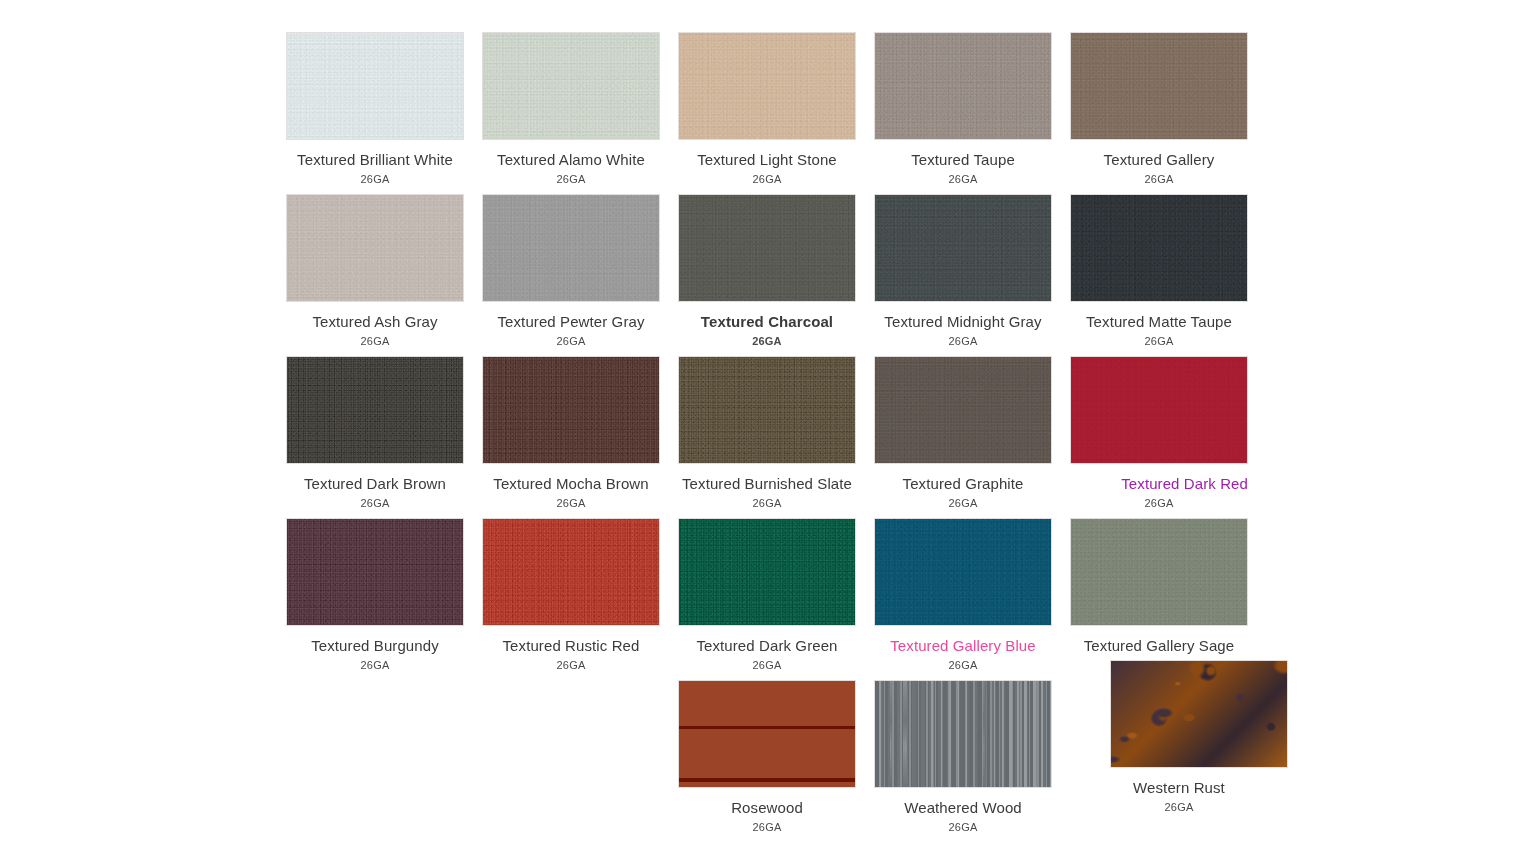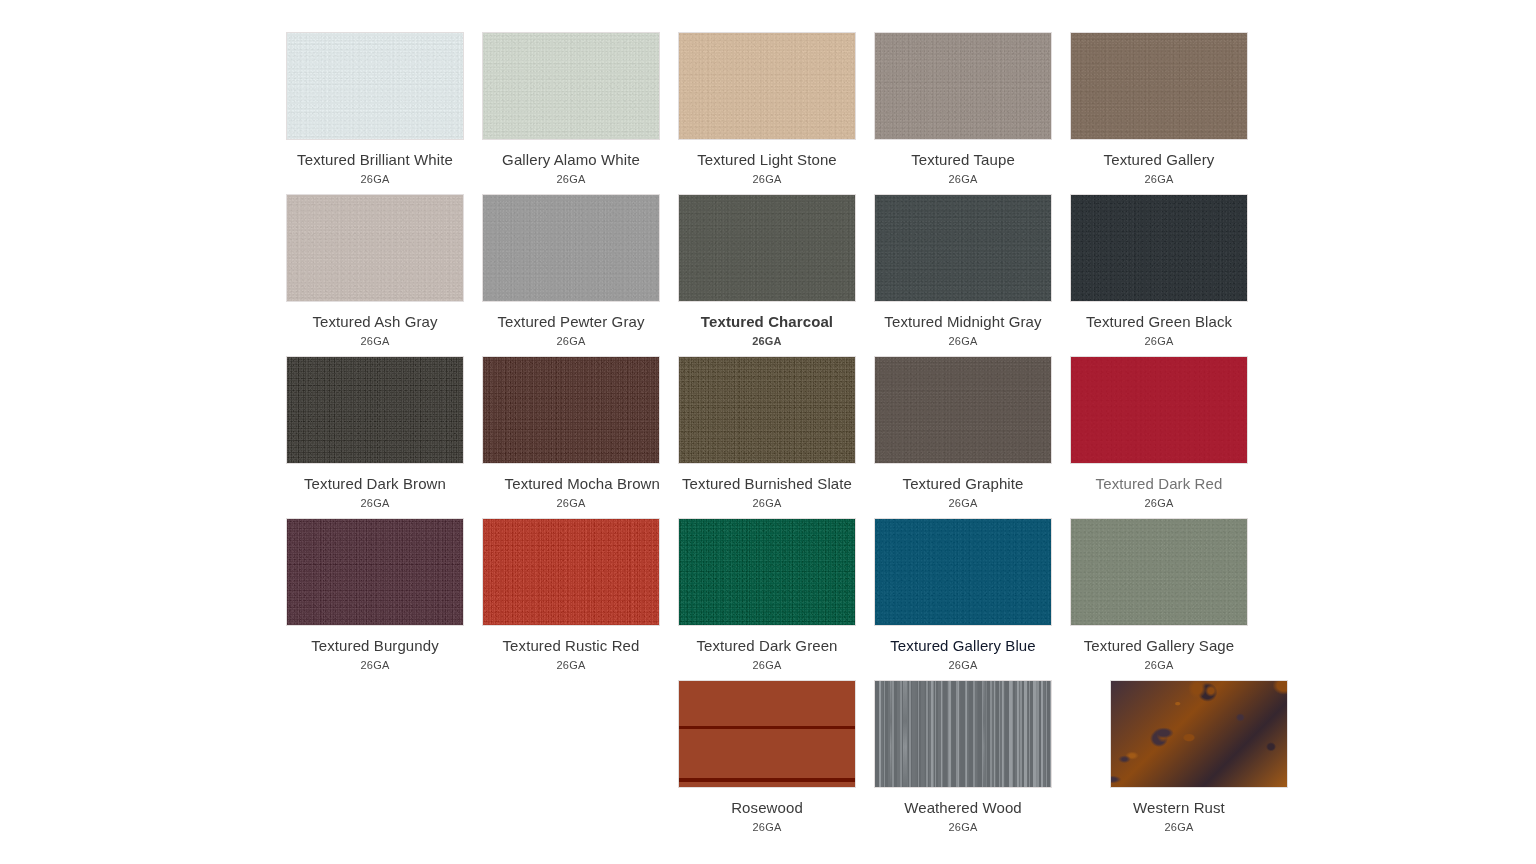--- a/index.html
+++ b/index.html
@@ -58,21 +58,21 @@
       <div class="swatch-chip" style="background: rgb(220, 228, 229); border-color: rgb(226, 222, 222);">
         <div class="grain" style="background-image: radial-gradient(circle at 24.4% 4.3%, rgb(233, 241, 242) 0px, rgb(233, 241, 242) 0.6px, rgba(0, 0, 0, 0) 0.9px), radial-gradient(circle at 54.4% 5.9%, rgb(207, 215, 216) 0px, rgb(207, 215, 216) 0.6px, rgba(0, 0, 0, 0) 0.9px), radial-gradient(circle at 23.9% 39.1%, rgb(233, 241, 242) 0px, rgb(233, 241, 242) 0.6px, rgba(0, 0, 0, 0) 0.9px), radial-gradient(circle at 83% 43.4%, rgb(207, 215, 216) 0px, rgb(207, 215, 216) 0.6px, rgba(0, 0, 0, 0) 0.9px), radial-gradient(circle at 96.2% 65.4%, rgb(233, 241, 242) 0px, rgb(233, 241, 242) 0.6px, rgba(0, 0, 0, 0) 0.9px), radial-gradient(circle at 70.5% 28.7%, rgb(207, 215, 216) 0px, rgb(207, 215, 216) 0.6px, rgba(0, 0, 0, 0) 0.9px); background-size: 3.1px 3.1px, 4px 4px, 4.9px 4.9px, 5.8px 5.8px, 6.7px 6.7px, 7.6px 7.6px; background-position: 1.7px 2.9px, 4.3px 7.2px, 9.7px 7.4px, 8.9px 8.4px, 2.3px 9.8px, 6.8px 9.2px; opacity: 0.85;"></div>
       </div>
       <div class="swatch-label" style="color: rgb(59, 59, 59);">Textured Brilliant White</div>
       <div class="swatch-gauge" style="color: rgb(74, 74, 74);">26GA</div>
     </div>
     <div class="swatch-cell" style="left: 482px; top: 32px;">
       <div class="swatch-chip" style="background: rgb(204, 211, 201); border-color: rgb(226, 222, 222);">
         <div class="grain" style="background-image: radial-gradient(circle at 31.6% 79.4%, rgb(217, 224, 214) 0px, rgb(217, 224, 214) 0.6px, rgba(0, 0, 0, 0) 0.9px), radial-gradient(circle at 28.1% 44.2%, rgb(191, 198, 188) 0px, rgb(191, 198, 188) 0.6px, rgba(0, 0, 0, 0) 0.9px), radial-gradient(circle at 52.3% 71.3%, rgb(217, 224, 214) 0px, rgb(217, 224, 214) 0.6px, rgba(0, 0, 0, 0) 0.9px), radial-gradient(circle at 49% 55%, rgb(191, 198, 188) 0px, rgb(191, 198, 188) 0.6px, rgba(0, 0, 0, 0) 0.9px), radial-gradient(circle at 74.5% 91.5%, rgb(217, 224, 214) 0px, rgb(217, 224, 214) 0.6px, rgba(0, 0, 0, 0) 0.9px), radial-gradient(circle at 50.1% 87%, rgb(191, 198, 188) 0px, rgb(191, 198, 188) 0.6px, rgba(0, 0, 0, 0) 0.9px); background-size: 3.1px 3.1px, 4px 4px, 4.9px 4.9px, 5.8px 5.8px, 6.7px 6.7px, 7.6px 7.6px; background-position: 8.1px 8.3px, 6.6px 9px, 0.2px 9.9px, 4.9px 0.1px, 0.7px 9.2px, 1.7px 1.1px; opacity: 0.85;"></div>
       </div>
-      <div class="swatch-label" style="color: rgb(59, 59, 59);">Gallery Alamo White</div>
+      <div class="swatch-label" style="color: rgb(59, 59, 59);">Textured Alamo White</div>
       <div class="swatch-gauge" style="color: rgb(74, 74, 74);">26GA</div>
     </div>
     <div class="swatch-cell" style="left: 678px; top: 32px;">
       <div class="swatch-chip" style="background: rgb(207, 182, 155); border-color: rgb(226, 222, 222);">
         <div class="grain" style="background-image: radial-gradient(circle at 49.1% 36%, rgb(220, 195, 168) 0px, rgb(220, 195, 168) 0.6px, rgba(0, 0, 0, 0) 0.9px), radial-gradient(circle at 40.2% 7.1%, rgb(194, 169, 142) 0px, rgb(194, 169, 142) 0.6px, rgba(0, 0, 0, 0) 0.9px), radial-gradient(circle at 70.1% 16.9%, rgb(220, 195, 168) 0px, rgb(220, 195, 168) 0.6px, rgba(0, 0, 0, 0) 0.9px), radial-gradient(circle at 34% 35.7%, rgb(194, 169, 142) 0px, rgb(194, 169, 142) 0.6px, rgba(0, 0, 0, 0) 0.9px), radial-gradient(circle at 37.4% 61.4%, rgb(220, 195, 168) 0px, rgb(220, 195, 168) 0.6px, rgba(0, 0, 0, 0) 0.9px), radial-gradient(circle at 55% 32%, rgb(194, 169, 142) 0px, rgb(194, 169, 142) 0.6px, rgba(0, 0, 0, 0) 0.9px); background-size: 3.1px 3.1px, 4px 4px, 4.9px 4.9px, 5.8px 5.8px, 6.7px 6.7px, 7.6px 7.6px; background-position: 7.7px 8.1px, 7.1px 0.9px, 8.6px 8.2px, 9.7px 4.9px, 9.6px 7.6px, 1.7px 9.3px; opacity: 0.85;"></div>
       </div>
       <div class="swatch-label" style="color: rgb(59, 59, 59);">Textured Light Stone</div>
       <div class="swatch-gauge" style="color: rgb(74, 74, 74);">26GA</div>
     </div>
     <div class="swatch-cell" style="left: 874px; top: 32px;">
@@ -114,56 +114,56 @@
       <div class="swatch-chip" style="background: rgb(69, 76, 77); border-color: rgb(226, 222, 222);">
         <div class="grain" style="background-image: radial-gradient(circle at 80% 37.2%, rgb(82, 89, 90) 0px, rgb(82, 89, 90) 0.6px, rgba(0, 0, 0, 0) 0.9px), radial-gradient(circle at 73% 86.5%, rgb(56, 63, 64) 0px, rgb(56, 63, 64) 0.6px, rgba(0, 0, 0, 0) 0.9px), radial-gradient(circle at 60.9% 94.1%, rgb(82, 89, 90) 0px, rgb(82, 89, 90) 0.6px, rgba(0, 0, 0, 0) 0.9px), radial-gradient(circle at 70.2% 21.6%, rgb(56, 63, 64) 0px, rgb(56, 63, 64) 0.6px, rgba(0, 0, 0, 0) 0.9px), radial-gradient(circle at 89.3% 53.5%, rgb(82, 89, 90) 0px, rgb(82, 89, 90) 0.6px, rgba(0, 0, 0, 0) 0.9px), radial-gradient(circle at 38% 58%, rgb(56, 63, 64) 0px, rgb(56, 63, 64) 0.6px, rgba(0, 0, 0, 0) 0.9px); background-size: 3.1px 3.1px, 4px 4px, 4.9px 4.9px, 5.8px 5.8px, 6.7px 6.7px, 7.6px 7.6px; background-position: 2.4px 3.7px, 4px 7.3px, 3.9px 4.7px, 1.3px 3.3px, 1.7px 2.7px, 1.4px 2.4px; opacity: 0.85;"></div>
       </div>
       <div class="swatch-label" style="color: rgb(59, 59, 59);">Textured Midnight Gray</div>
       <div class="swatch-gauge" style="color: rgb(74, 74, 74);">26GA</div>
     </div>
     <div class="swatch-cell" style="left: 1070px; top: 194px;">
       <div class="swatch-chip" style="background: rgb(46, 52, 56); border-color: rgb(226, 222, 222);">
         <div class="grain" style="background-image: radial-gradient(circle at 91.7% 83.4%, rgb(59, 65, 69) 0px, rgb(59, 65, 69) 0.6px, rgba(0, 0, 0, 0) 0.9px), radial-gradient(circle at 12.7% 5.4%, rgb(33, 39, 43) 0px, rgb(33, 39, 43) 0.6px, rgba(0, 0, 0, 0) 0.9px), radial-gradient(circle at 76.8% 37%, rgb(59, 65, 69) 0px, rgb(59, 65, 69) 0.6px, rgba(0, 0, 0, 0) 0.9px), radial-gradient(circle at 75.8% 70.8%, rgb(33, 39, 43) 0px, rgb(33, 39, 43) 0.6px, rgba(0, 0, 0, 0) 0.9px), radial-gradient(circle at 5.8% 84.8%, rgb(59, 65, 69) 0px, rgb(59, 65, 69) 0.6px, rgba(0, 0, 0, 0) 0.9px), radial-gradient(circle at 49.3% 18%, rgb(33, 39, 43) 0px, rgb(33, 39, 43) 0.6px, rgba(0, 0, 0, 0) 0.9px); background-size: 3.1px 3.1px, 4px 4px, 4.9px 4.9px, 5.8px 5.8px, 6.7px 6.7px, 7.6px 7.6px; background-position: 4.3px 2px, 7px 4px, 4.3px 2.6px, 1.8px 8.9px, 8.3px 6px, 6.8px 7.1px; opacity: 0.85;"></div>
       </div>
-      <div class="swatch-label" style="color: rgb(59, 59, 59);">Textured Green Black</div>
+      <div class="swatch-label" style="color: rgb(59, 59, 59);">Textured Matte Taupe</div>
       <div class="swatch-gauge" style="color: rgb(74, 74, 74);">26GA</div>
     </div>
     <div class="swatch-cell" style="left: 286px; top: 356px;">
       <div class="swatch-chip" style="background: rgb(60, 58, 53); border-color: rgb(226, 222, 222);">
         <div class="grain" style="background-image: radial-gradient(circle at 69.2% 36.8%, rgb(86, 84, 79) 0px, rgb(86, 84, 79) 0.6px, rgba(0, 0, 0, 0) 0.9px), radial-gradient(circle at 5.6% 71.7%, rgb(34, 32, 27) 0px, rgb(34, 32, 27) 0.6px, rgba(0, 0, 0, 0) 0.9px), radial-gradient(circle at 68% 24.2%, rgb(86, 84, 79) 0px, rgb(86, 84, 79) 0.6px, rgba(0, 0, 0, 0) 0.9px), radial-gradient(circle at 33.1% 52.6%, rgb(34, 32, 27) 0px, rgb(34, 32, 27) 0.6px, rgba(0, 0, 0, 0) 0.9px), radial-gradient(circle at 26.5% 81.8%, rgb(86, 84, 79) 0px, rgb(86, 84, 79) 0.6px, rgba(0, 0, 0, 0) 0.9px), radial-gradient(circle at 12.8% 29.8%, rgb(34, 32, 27) 0px, rgb(34, 32, 27) 0.6px, rgba(0, 0, 0, 0) 0.9px); background-size: 2.4px 2.4px, 3.3px 3.3px, 4.2px 4.2px, 5.1px 5.1px, 6px 6px, 6.9px 6.9px; background-position: 1.5px 2.7px, 7.6px 6px, 7.9px 9.4px, 4.9px 0.4px, 0.5px 5px, 1.6px 5.1px; opacity: 0.85;"></div>
       </div>
       <div class="swatch-label" style="color: rgb(59, 59, 59);">Textured Dark Brown</div>
       <div class="swatch-gauge" style="color: rgb(74, 74, 74);">26GA</div>
     </div>
     <div class="swatch-cell" style="left: 482px; top: 356px;">
       <div class="swatch-chip" style="background: rgb(85, 56, 50); border-color: rgb(226, 222, 222);">
         <div class="grain" style="background-image: radial-gradient(circle at 86.2% 41.6%, rgb(111, 82, 76) 0px, rgb(111, 82, 76) 0.6px, rgba(0, 0, 0, 0) 0.9px), radial-gradient(circle at 83.8% 9.2%, rgb(59, 30, 24) 0px, rgb(59, 30, 24) 0.6px, rgba(0, 0, 0, 0) 0.9px), radial-gradient(circle at 67.7% 86.4%, rgb(111, 82, 76) 0px, rgb(111, 82, 76) 0.6px, rgba(0, 0, 0, 0) 0.9px), radial-gradient(circle at 56.3% 48.2%, rgb(59, 30, 24) 0px, rgb(59, 30, 24) 0.6px, rgba(0, 0, 0, 0) 0.9px), radial-gradient(circle at 74.9% 77.3%, rgb(111, 82, 76) 0px, rgb(111, 82, 76) 0.6px, rgba(0, 0, 0, 0) 0.9px), radial-gradient(circle at 91.5% 7.4%, rgb(59, 30, 24) 0px, rgb(59, 30, 24) 0.6px, rgba(0, 0, 0, 0) 0.9px); background-size: 2.4px 2.4px, 3.3px 3.3px, 4.2px 4.2px, 5.1px 5.1px, 6px 6px, 6.9px 6.9px; background-position: 0.6px 1.2px, 7px 2.8px, 1.6px 6.6px, 4.2px 2.7px, 4px 6.4px, 6.1px 6.9px; opacity: 0.85;"></div>
       </div>
-      <div class="swatch-label" style="color: rgb(59, 59, 59); text-align: right;">Textured Mocha Brown</div>
+      <div class="swatch-label" style="color: rgb(59, 59, 59);">Textured Mocha Brown</div>
       <div class="swatch-gauge" style="color: rgb(74, 74, 74);">26GA</div>
     </div>
     <div class="swatch-cell" style="left: 678px; top: 356px;">
       <div class="swatch-chip" style="background: rgb(91, 81, 61); border-color: rgb(226, 222, 222);">
         <div class="grain" style="background-image: radial-gradient(circle at 55.8% 76.5%, rgb(117, 107, 87) 0px, rgb(117, 107, 87) 0.6px, rgba(0, 0, 0, 0) 0.9px), radial-gradient(circle at 71.4% 17.6%, rgb(65, 55, 35) 0px, rgb(65, 55, 35) 0.6px, rgba(0, 0, 0, 0) 0.9px), radial-gradient(circle at 46.9% 57.3%, rgb(117, 107, 87) 0px, rgb(117, 107, 87) 0.6px, rgba(0, 0, 0, 0) 0.9px), radial-gradient(circle at 17.1% 83.4%, rgb(65, 55, 35) 0px, rgb(65, 55, 35) 0.6px, rgba(0, 0, 0, 0) 0.9px), radial-gradient(circle at 54.5% 91.7%, rgb(117, 107, 87) 0px, rgb(117, 107, 87) 0.6px, rgba(0, 0, 0, 0) 0.9px), radial-gradient(circle at 42.5% 91.9%, rgb(65, 55, 35) 0px, rgb(65, 55, 35) 0.6px, rgba(0, 0, 0, 0) 0.9px); background-size: 2.4px 2.4px, 3.3px 3.3px, 4.2px 4.2px, 5.1px 5.1px, 6px 6px, 6.9px 6.9px; background-position: 9.9px 9.5px, 0.6px 5px, 5.5px 3.4px, 3.1px 0.2px, 9.3px 5.5px, 2.2px 0.5px; opacity: 0.85;"></div>
       </div>
       <div class="swatch-label" style="color: rgb(59, 59, 59);">Textured Burnished Slate</div>
       <div class="swatch-gauge" style="color: rgb(74, 74, 74);">26GA</div>
     </div>
     <div class="swatch-cell" style="left: 874px; top: 356px;">
       <div class="swatch-chip" style="background: rgb(95, 86, 80); border-color: rgb(226, 222, 222);">
         <div class="grain" style="background-image: radial-gradient(circle at 29.1% 87%, rgb(108, 99, 93) 0px, rgb(108, 99, 93) 0.6px, rgba(0, 0, 0, 0) 0.9px), radial-gradient(circle at 81.4% 54.7%, rgb(82, 73, 67) 0px, rgb(82, 73, 67) 0.6px, rgba(0, 0, 0, 0) 0.9px), radial-gradient(circle at 0.5% 24%, rgb(108, 99, 93) 0px, rgb(108, 99, 93) 0.6px, rgba(0, 0, 0, 0) 0.9px), radial-gradient(circle at 78% 79.6%, rgb(82, 73, 67) 0px, rgb(82, 73, 67) 0.6px, rgba(0, 0, 0, 0) 0.9px), radial-gradient(circle at 5.4% 50%, rgb(108, 99, 93) 0px, rgb(108, 99, 93) 0.6px, rgba(0, 0, 0, 0) 0.9px), radial-gradient(circle at 26.2% 99.3%, rgb(82, 73, 67) 0px, rgb(82, 73, 67) 0.6px, rgba(0, 0, 0, 0) 0.9px); background-size: 3.1px 3.1px, 4px 4px, 4.9px 4.9px, 5.8px 5.8px, 6.7px 6.7px, 7.6px 7.6px; background-position: 8.5px 8px, 1.4px 7.1px, 3.1px 5.8px, 2.2px 6.4px, 0.4px 6.2px, 6.5px 4.8px; opacity: 0.85;"></div>
       </div>
       <div class="swatch-label" style="color: rgb(59, 59, 59);">Textured Graphite</div>
       <div class="swatch-gauge" style="color: rgb(74, 74, 74);">26GA</div>
     </div>
     <div class="swatch-cell" style="left: 1070px; top: 356px;">
       <div class="swatch-chip" style="background: rgb(168, 29, 49); border-color: rgb(226, 222, 222);">
         <div class="grain" style="background-image: radial-gradient(circle at 98.4% 2%, rgb(173, 34, 54) 0px, rgb(173, 34, 54) 0.6px, rgba(0, 0, 0, 0) 0.9px), radial-gradient(circle at 50.9% 77.2%, rgb(163, 24, 44) 0px, rgb(163, 24, 44) 0.6px, rgba(0, 0, 0, 0) 0.9px), radial-gradient(circle at 92.4% 56.9%, rgb(173, 34, 54) 0px, rgb(173, 34, 54) 0.6px, rgba(0, 0, 0, 0) 0.9px), radial-gradient(circle at 29.2% 77.4%, rgb(163, 24, 44) 0px, rgb(163, 24, 44) 0.6px, rgba(0, 0, 0, 0) 0.9px), radial-gradient(circle at 90.6% 43.7%, rgb(173, 34, 54) 0px, rgb(173, 34, 54) 0.6px, rgba(0, 0, 0, 0) 0.9px), radial-gradient(circle at 51.5% 29.3%, rgb(163, 24, 44) 0px, rgb(163, 24, 44) 0.6px, rgba(0, 0, 0, 0) 0.9px); background-size: 4px 4px, 4.9px 4.9px, 5.8px 5.8px, 6.7px 6.7px, 7.6px 7.6px, 8.5px 8.5px; background-position: 7.8px 4.3px, 3.8px 1px, 3.5px 4.4px, 8.3px 4.6px, 0.3px 5.1px, 1.5px 4.6px; opacity: 0.85;"></div>
       </div>
-      <div class="swatch-label" style="color: #737373;">Textured Dark Red</div>
+      <div class="swatch-label" style="color: #a21caf; text-align: right;">Textured Dark Red</div>
       <div class="swatch-gauge" style="color: rgb(74, 74, 74);">26GA</div>
     </div>
     <div class="swatch-cell" style="left: 286px; top: 518px;">
       <div class="swatch-chip" style="background: rgb(84, 54, 64); border-color: rgb(226, 222, 222);">
         <div class="grain" style="background-image: radial-gradient(circle at 51% 55.5%, rgb(110, 80, 90) 0px, rgb(110, 80, 90) 0.6px, rgba(0, 0, 0, 0) 0.9px), radial-gradient(circle at 65.4% 81.3%, rgb(58, 28, 38) 0px, rgb(58, 28, 38) 0.6px, rgba(0, 0, 0, 0) 0.9px), radial-gradient(circle at 99.8% 46.2%, rgb(110, 80, 90) 0px, rgb(110, 80, 90) 0.6px, rgba(0, 0, 0, 0) 0.9px), radial-gradient(circle at 68.5% 65%, rgb(58, 28, 38) 0px, rgb(58, 28, 38) 0.6px, rgba(0, 0, 0, 0) 0.9px), radial-gradient(circle at 40.5% 13.3%, rgb(110, 80, 90) 0px, rgb(110, 80, 90) 0.6px, rgba(0, 0, 0, 0) 0.9px), radial-gradient(circle at 57.6% 95.6%, rgb(58, 28, 38) 0px, rgb(58, 28, 38) 0.6px, rgba(0, 0, 0, 0) 0.9px); background-size: 2.4px 2.4px, 3.3px 3.3px, 4.2px 4.2px, 5.1px 5.1px, 6px 6px, 6.9px 6.9px; background-position: 7.6px 4.5px, 4.8px 9.7px, 3.5px 3.9px, 9.5px 6.9px, 2.8px 7.4px, 2.6px 3.8px; opacity: 0.85;"></div>
       </div>
       <div class="swatch-label" style="color: rgb(59, 59, 59);">Textured Burgundy</div>
       <div class="swatch-gauge" style="color: rgb(74, 74, 74);">26GA</div>
     </div>
     <div class="swatch-cell" style="left: 482px; top: 518px;">
@@ -177,21 +177,21 @@
       <div class="swatch-chip" style="background: rgb(4, 88, 64); border-color: rgb(226, 222, 222);">
         <div class="grain" style="background-image: radial-gradient(circle at 17.8% 79%, rgb(30, 114, 90) 0px, rgb(30, 114, 90) 0.6px, rgba(0, 0, 0, 0) 0.9px), radial-gradient(circle at 91.9% 46%, rgb(0, 62, 38) 0px, rgb(0, 62, 38) 0.6px, rgba(0, 0, 0, 0) 0.9px), radial-gradient(circle at 76.3% 80.5%, rgb(30, 114, 90) 0px, rgb(30, 114, 90) 0.6px, rgba(0, 0, 0, 0) 0.9px), radial-gradient(circle at 94.4% 61.8%, rgb(0, 62, 38) 0px, rgb(0, 62, 38) 0.6px, rgba(0, 0, 0, 0) 0.9px), radial-gradient(circle at 51.2% 75.3%, rgb(30, 114, 90) 0px, rgb(30, 114, 90) 0.6px, rgba(0, 0, 0, 0) 0.9px), radial-gradient(circle at 26.7% 57.2%, rgb(0, 62, 38) 0px, rgb(0, 62, 38) 0.6px, rgba(0, 0, 0, 0) 0.9px); background-size: 2.4px 2.4px, 3.3px 3.3px, 4.2px 4.2px, 5.1px 5.1px, 6px 6px, 6.9px 6.9px; background-position: 8.9px 1.7px, 8.5px 1.6px, 3.6px 4.4px, 7.9px 2.7px, 6.6px 0.9px, 7.4px 7.7px; opacity: 0.85;"></div>
       </div>
       <div class="swatch-label" style="color: rgb(59, 59, 59);">Textured Dark Green</div>
       <div class="swatch-gauge" style="color: rgb(74, 74, 74);">26GA</div>
     </div>
     <div class="swatch-cell" style="left: 874px; top: 518px;">
       <div class="swatch-chip" style="background: rgb(12, 85, 113); border-color: rgb(226, 222, 222);">
         <div class="grain" style="background-image: radial-gradient(circle at 11.5% 13.3%, rgb(25, 98, 126) 0px, rgb(25, 98, 126) 0.6px, rgba(0, 0, 0, 0) 0.9px), radial-gradient(circle at 16.3% 1.7%, rgb(0, 72, 100) 0px, rgb(0, 72, 100) 0.6px, rgba(0, 0, 0, 0) 0.9px), radial-gradient(circle at 71.2% 63.5%, rgb(25, 98, 126) 0px, rgb(25, 98, 126) 0.6px, rgba(0, 0, 0, 0) 0.9px), radial-gradient(circle at 87.2% 90.7%, rgb(0, 72, 100) 0px, rgb(0, 72, 100) 0.6px, rgba(0, 0, 0, 0) 0.9px), radial-gradient(circle at 72.8% 83.4%, rgb(25, 98, 126) 0px, rgb(25, 98, 126) 0.6px, rgba(0, 0, 0, 0) 0.9px), radial-gradient(circle at 25.1% 91.4%, rgb(0, 72, 100) 0px, rgb(0, 72, 100) 0.6px, rgba(0, 0, 0, 0) 0.9px); background-size: 3.1px 3.1px, 4px 4px, 4.9px 4.9px, 5.8px 5.8px, 6.7px 6.7px, 7.6px 7.6px; background-position: 5.8px 0.9px, 6px 7.3px, 3.9px 7.2px, 7.7px 5.5px, 4.9px 1.9px, 2px 8.6px; opacity: 0.85;"></div>
       </div>
-      <div class="swatch-label" style="color: #0f172a;">Textured Gallery Blue</div>
+      <div class="swatch-label" style="color: #ec4899;">Textured Gallery Blue</div>
       <div class="swatch-gauge" style="color: rgb(74, 74, 74);">26GA</div>
     </div>
     <div class="swatch-cell" style="left: 1070px; top: 518px;">
       <div class="swatch-chip" style="background: rgb(126, 135, 119); border-color: rgb(226, 222, 222);">
         <div class="grain" style="background-image: radial-gradient(circle at 98.1% 96.1%, rgb(139, 148, 132) 0px, rgb(139, 148, 132) 0.6px, rgba(0, 0, 0, 0) 0.9px), radial-gradient(circle at 49.2% 4.7%, rgb(113, 122, 106) 0px, rgb(113, 122, 106) 0.6px, rgba(0, 0, 0, 0) 0.9px), radial-gradient(circle at 34.3% 16%, rgb(139, 148, 132) 0px, rgb(139, 148, 132) 0.6px, rgba(0, 0, 0, 0) 0.9px), radial-gradient(circle at 45.4% 75.7%, rgb(113, 122, 106) 0px, rgb(113, 122, 106) 0.6px, rgba(0, 0, 0, 0) 0.9px), radial-gradient(circle at 99.2% 58.8%, rgb(139, 148, 132) 0px, rgb(139, 148, 132) 0.6px, rgba(0, 0, 0, 0) 0.9px), radial-gradient(circle at 70.1% 58%, rgb(113, 122, 106) 0px, rgb(113, 122, 106) 0.6px, rgba(0, 0, 0, 0) 0.9px); background-size: 3.1px 3.1px, 4px 4px, 4.9px 4.9px, 5.8px 5.8px, 6.7px 6.7px, 7.6px 7.6px; background-position: 4.2px 2.1px, 3.8px 9.3px, 1.9px 5.4px, 5.4px 2.3px, 2.6px 2.9px, 0.5px 9.2px; opacity: 0.85;"></div>
       </div>
       <div class="swatch-label" style="color: rgb(59, 59, 59);">Textured Gallery Sage</div>
       <div class="swatch-gauge" style="color: rgb(74, 74, 74);">26GA</div>
     </div>
     <div class="swatch-cell" style="left: 678px; top: 680px;">
@@ -201,20 +201,20 @@
       <div class="swatch-label" style="color: rgb(59, 59, 59);">Rosewood</div>
       <div class="swatch-gauge" style="color: rgb(74, 74, 74);">26GA</div>
     </div>
     <div class="swatch-cell" style="left: 874px; top: 680px;">
       <div class="swatch-chip" style="background: rgb(123, 128, 132); border-color: rgb(226, 222, 222);">
         <div class="grain" style="background-image: repeating-linear-gradient(90deg, rgba(0, 0, 0, 0) 0px, rgba(0, 0, 0, 0) 6.7px, rgb(138, 143, 147) 6.5px, rgb(138, 143, 147) 8.5px), repeating-linear-gradient(90deg, rgba(0, 0, 0, 0) 0px, rgba(0, 0, 0, 0) 3.4px, rgb(100, 105, 109) 4.9px, rgb(100, 105, 109) 8.8px), repeating-linear-gradient(90deg, rgba(0, 0, 0, 0) 0px, rgba(0, 0, 0, 0) 4.6px, rgb(152, 157, 161) 2.3px, rgb(152, 157, 161) 7.6px), repeating-linear-gradient(90deg, rgba(0, 0, 0, 0) 0px, rgba(0, 0, 0, 0) 3.2px, rgb(110, 115, 119) 3.3px, rgb(110, 115, 119) 12.8px), repeating-linear-gradient(90deg, rgba(0, 0, 0, 0) 0px, rgba(0, 0, 0, 0) 5.4px, rgb(151, 156, 160) 3px, rgb(151, 156, 160) 11.7px), repeating-linear-gradient(90deg, rgba(0, 0, 0, 0) 0px, rgba(0, 0, 0, 0) 3.9px, rgb(109, 114, 118) 6.7px, rgb(109, 114, 118) 5.3px), repeating-linear-gradient(90deg, rgba(0, 0, 0, 0) 0px, rgba(0, 0, 0, 0) 6.3px, rgb(145, 150, 154) 4.7px, rgb(145, 150, 154) 4.9px), linear-gradient(rgb(139, 144, 148) 0%, rgb(113, 118, 122) 38%, rgb(143, 148, 152) 62%, rgb(109, 114, 118) 100%); background-size: 64px 4.4px, 112px 3.9px, 162px 4.1px, 130px 3.3px, 138px 1.5px, 112px 3px, 78px 2.1px, 100% 100%; background-position: 2px 3px, 28px 24px, 46px 35px, 30px 45px, 3px 63px, 30px 83px, 4px 90px, 0px 0px; background-repeat: repeat; opacity: 0.95;"></div>
       </div>
       <div class="swatch-label" style="color: rgb(59, 59, 59);">Weathered Wood</div>
       <div class="swatch-gauge" style="color: rgb(74, 74, 74);">26GA</div>
     </div>
-    <div class="swatch-cell" style="left: 1070px; top: 680px; padding-left: 40px;">
+    <div class="swatch-cell" style="left: 1070px; top: 660px; padding-left: 40px;">
       <div class="swatch-chip" style="background: rgb(110, 59, 20); border-color: rgb(226, 222, 222);">
         <div class="grain" style="background-image: radial-gradient(26px 28px at 49% 7.2%, rgb(140, 74, 18) 0px, rgb(140, 74, 18) 18%, rgba(0, 0, 0, 0) 35%), radial-gradient(31px 17px at 29.9% 49%, rgb(66, 48, 60) 0px, rgb(66, 48, 60) 18%, rgba(0, 0, 0, 0) 33%), radial-gradient(21px 14px at 37.9% 21.4%, rgb(161, 90, 22) 0px, rgb(161, 90, 22) 9%, rgba(0, 0, 0, 0) 15%), radial-gradient(24px 22px at 90.9% 62%, rgb(53, 38, 47) 0px, rgb(53, 38, 47) 13%, rgba(0, 0, 0, 0) 21%), radial-gradient(24px 16px at 44.3% 53.4%, rgb(140, 74, 18) 0px, rgb(140, 74, 18) 19%, rgba(0, 0, 0, 0) 26%), radial-gradient(21px 13px at 7.6% 73.8%, rgb(66, 48, 60) 0px, rgb(66, 48, 60) 11%, rgba(0, 0, 0, 0) 30%), radial-gradient(29px 29px at 56.8% 9.2%, rgb(140, 74, 18) 0px, rgb(140, 74, 18) 10%, rgba(0, 0, 0, 0) 21%), radial-gradient(31px 28px at 73.5% 34.4%, rgb(66, 48, 60) 0px, rgb(66, 48, 60) 8%, rgba(0, 0, 0, 0) 15%), radial-gradient(28px 17px at 12% 70.4%, rgb(161, 90, 22) 0px, rgb(161, 90, 22) 10%, rgba(0, 0, 0, 0) 24%), radial-gradient(30px 29px at 54.8% 10.6%, rgb(53, 38, 47) 0px, rgb(53, 38, 47) 22%, rgba(0, 0, 0, 0) 33%), radial-gradient(26px 31px at 29.7% 50.5%, rgb(140, 74, 18) 0px, rgb(140, 74, 18) 11%, rgba(0, 0, 0, 0) 26%), radial-gradient(25px 24px at 27.3% 54.2%, rgb(66, 48, 60) 0px, rgb(66, 48, 60) 24%, rgba(0, 0, 0, 0) 36%), radial-gradient(31px 25px at 98.3% 4.2%, rgb(140, 74, 18) 0px, rgb(140, 74, 18) 22%, rgba(0, 0, 0, 0) 37%), radial-gradient(32px 13px at 0.4% 92.9%, rgb(66, 48, 60) 0px, rgb(66, 48, 60) 14%, rgba(0, 0, 0, 0) 30%), linear-gradient(135deg, rgb(66, 48, 60) 0%, rgb(140, 74, 18) 40%, rgb(53, 38, 47) 70%, rgb(161, 90, 22) 100%); background-size: 100% 100%, 100% 100%, 100% 100%, 100% 100%, 100% 100%, 100% 100%, 100% 100%, 100% 100%, 100% 100%, 100% 100%, 100% 100%, 100% 100%, 100% 100%, 100% 100%, 100% 100%; background-position: 0px 0px, 0px 0px, 0px 0px, 0px 0px, 0px 0px, 0px 0px, 0px 0px, 0px 0px, 0px 0px, 0px 0px, 0px 0px, 0px 0px, 0px 0px, 0px 0px, 0px 0px; opacity: 1;"></div>
       </div>
       <div class="swatch-label" style="color: rgb(59, 59, 59);">Western Rust</div>
       <div class="swatch-gauge" style="color: rgb(74, 74, 74);">26GA</div>
     </div>
   </div>
 
 </body></html>

